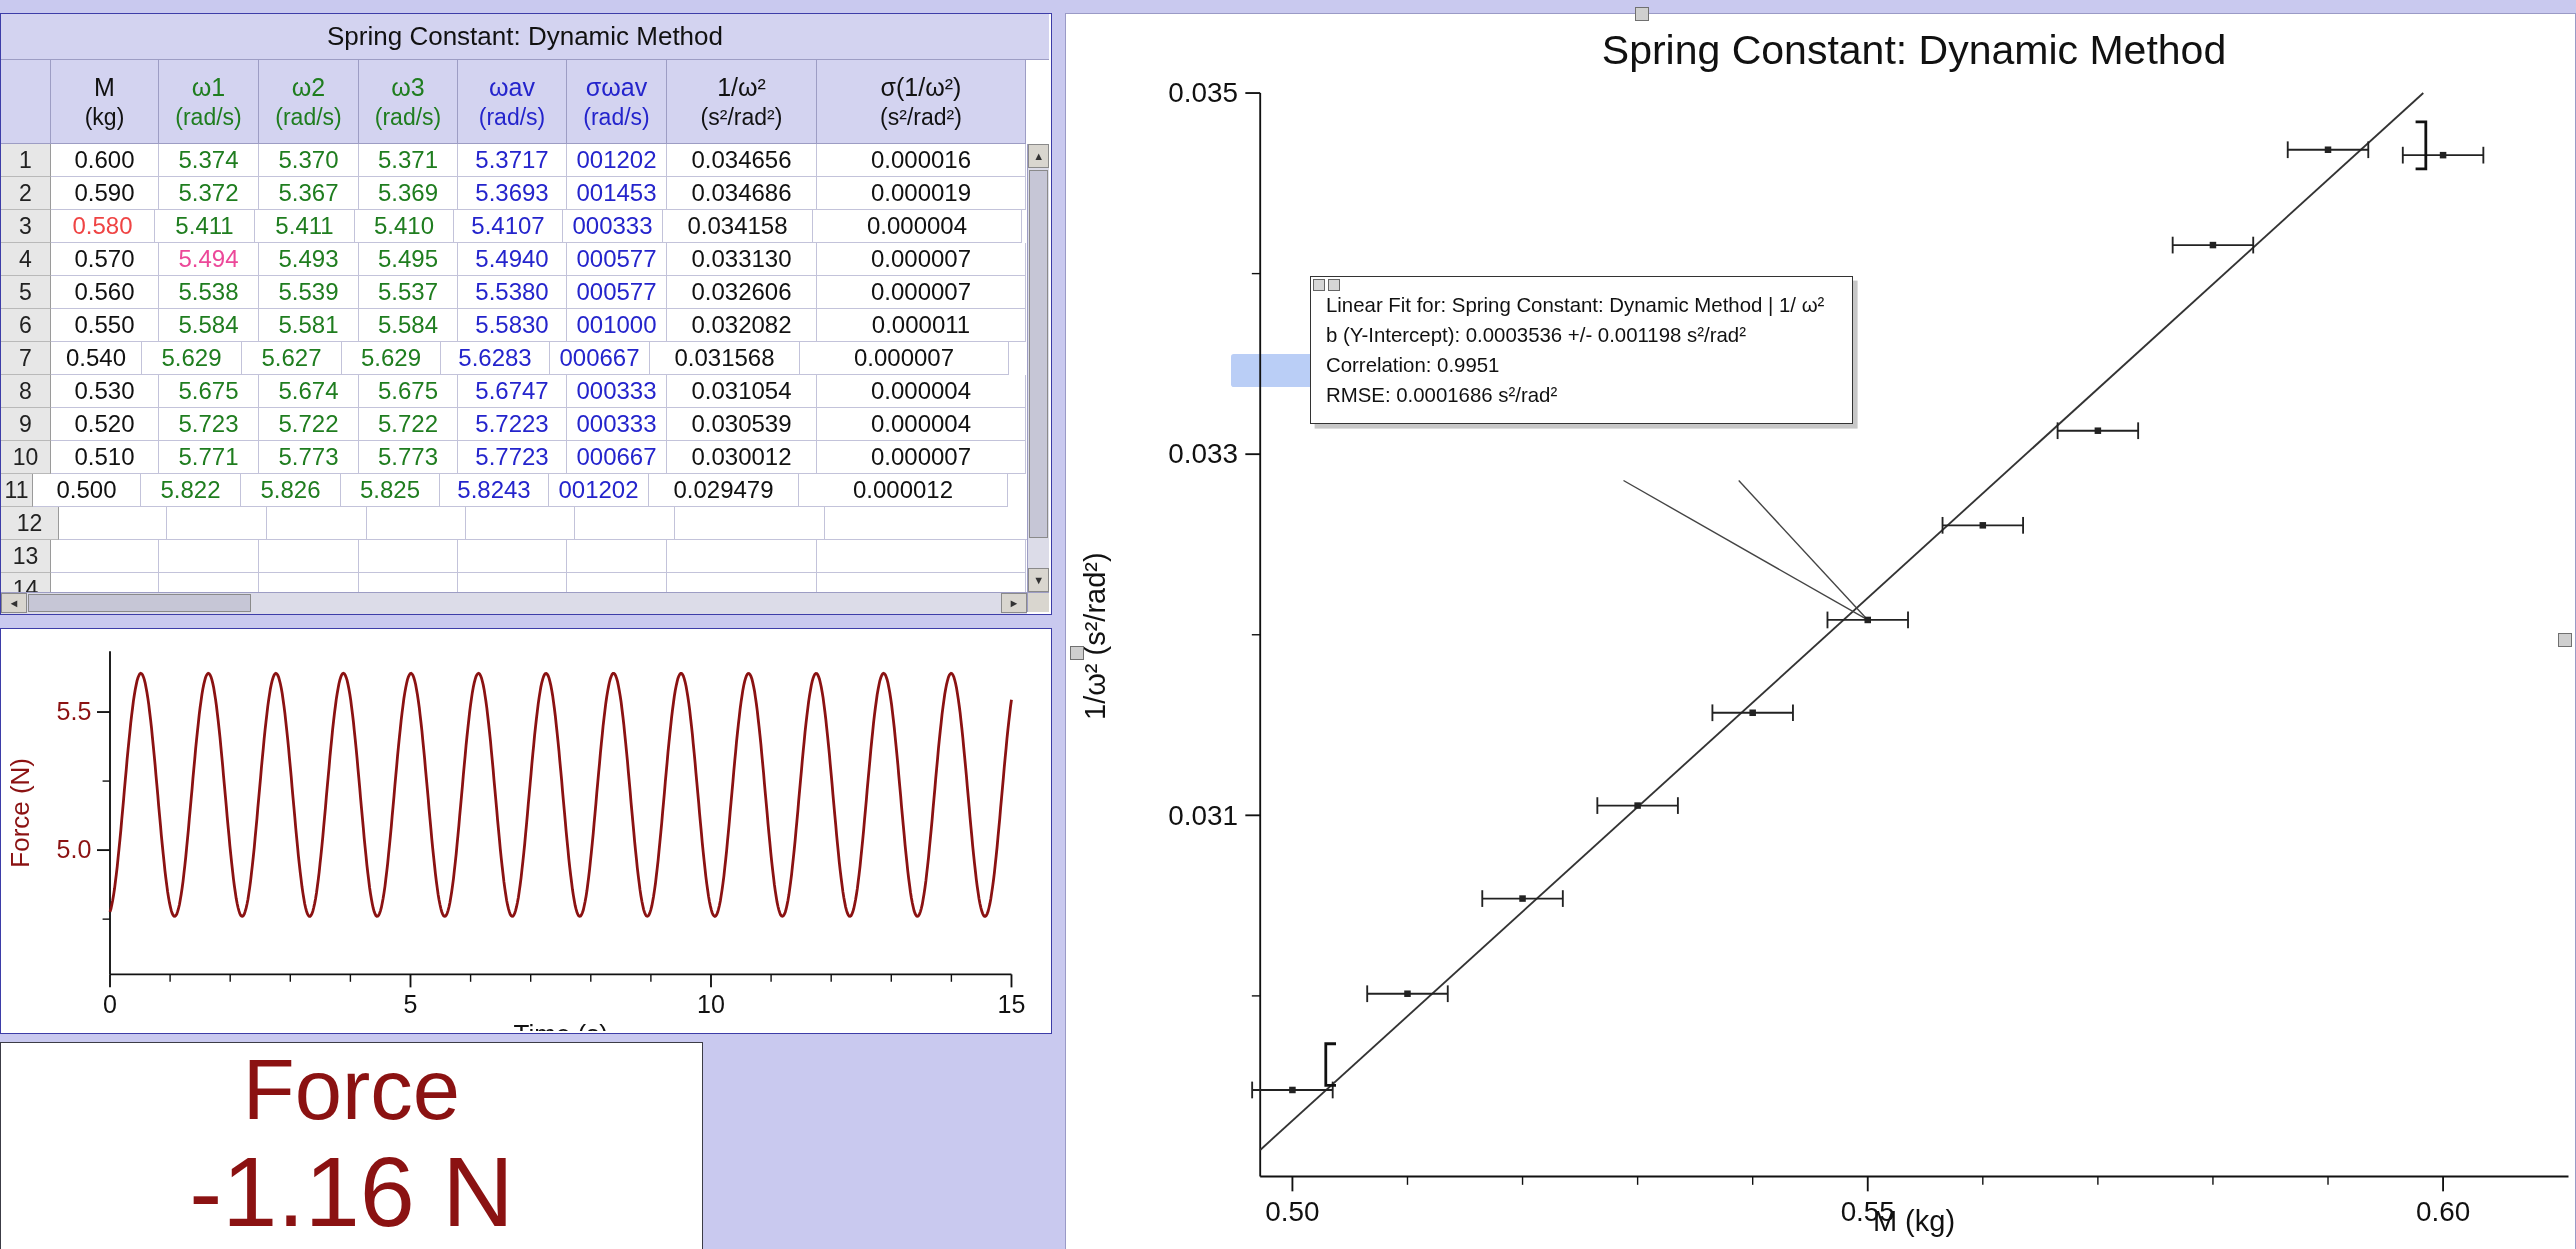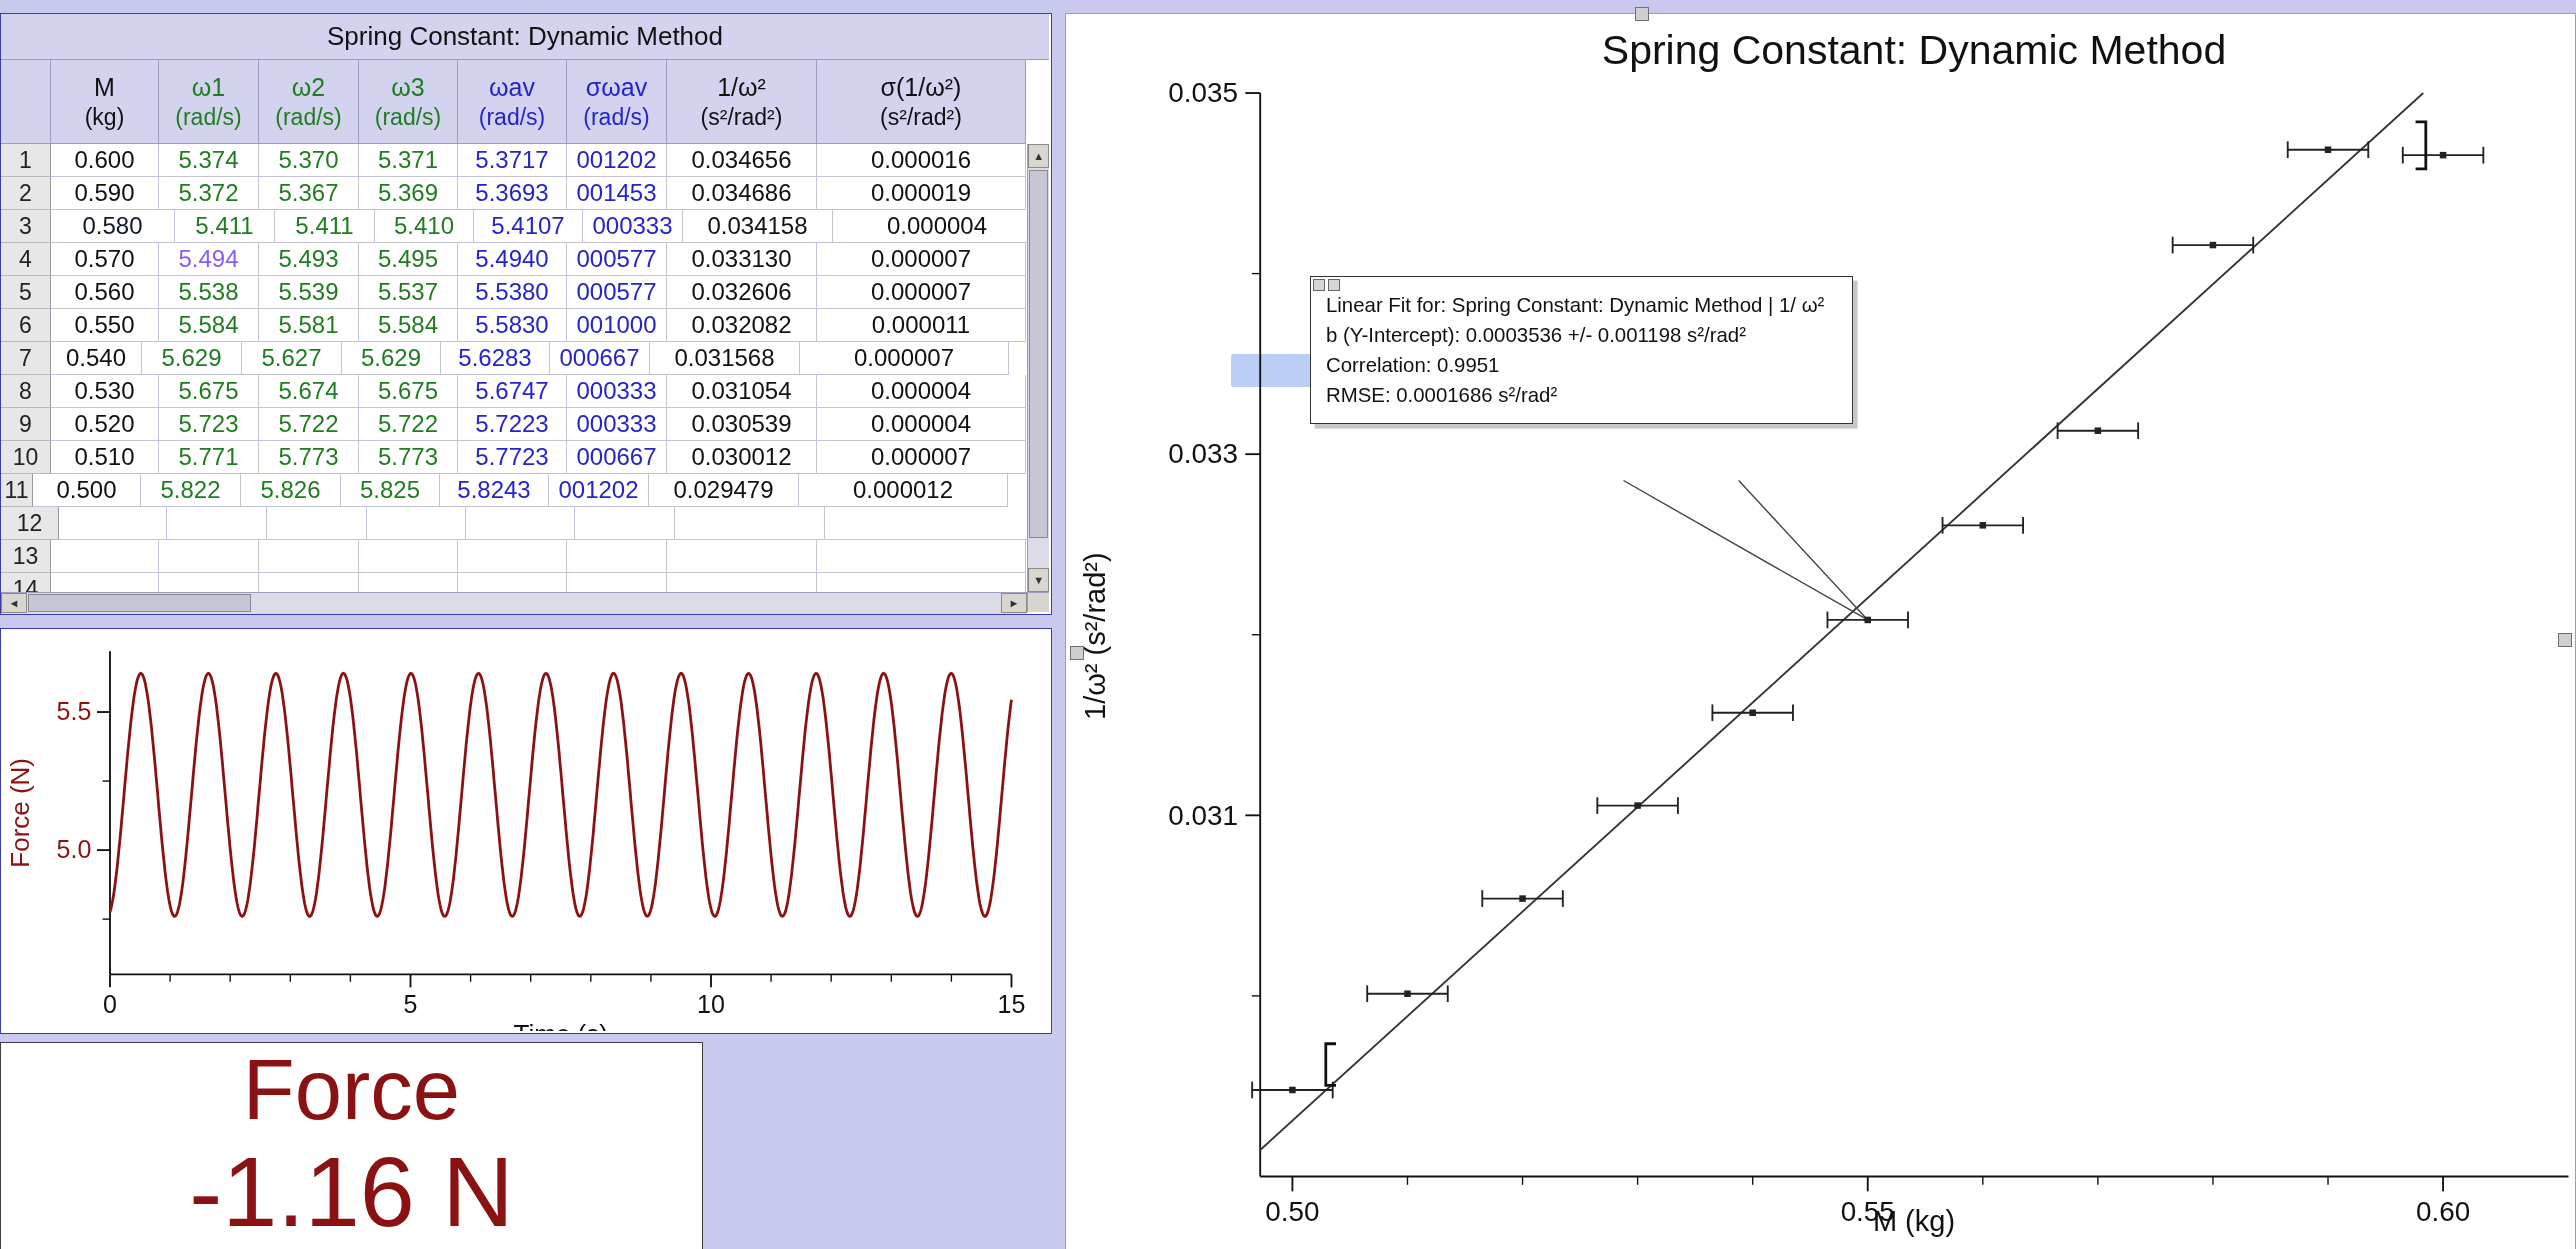--- a/index.html
+++ b/index.html
@@ -134,33 +134,33 @@
         <div class="cell" style="width:100px;color:#1f7d1f">5.372</div>
         <div class="cell" style="width:100px;color:#1f7d1f">5.367</div>
         <div class="cell" style="width:99px;color:#1f7d1f">5.369</div>
         <div class="cell" style="width:109px;color:#2424cc">5.3693</div>
         <div class="cell" style="width:100px;color:#2424cc">001453</div>
         <div class="cell" style="width:150px;color:#111111">0.034686</div>
         <div class="cell" style="width:209px;color:#111111">0.000019</div>
       </div>
       <div class="trow">
         <div class="cell rowhead" style="width:50px">3</div>
-        <div class="cell" style="width:124px;color:#0f172a">0.580</div>
+        <div class="cell" style="width:104px;color:#ef4444">0.580</div>
         <div class="cell" style="width:100px;color:#1f7d1f">5.411</div>
         <div class="cell" style="width:100px;color:#1f7d1f">5.411</div>
         <div class="cell" style="width:99px;color:#1f7d1f">5.410</div>
         <div class="cell" style="width:109px;color:#2424cc">5.4107</div>
         <div class="cell" style="width:100px;color:#2424cc">000333</div>
         <div class="cell" style="width:150px;color:#111111">0.034158</div>
         <div class="cell" style="width:209px;color:#111111">0.000004</div>
       </div>
       <div class="trow">
         <div class="cell rowhead" style="width:50px">4</div>
         <div class="cell" style="width:108px;color:#111111">0.570</div>
-        <div class="cell" style="width:100px;color:#8b5cf6">5.494</div>
+        <div class="cell" style="width:100px;color:#ec4899">5.494</div>
         <div class="cell" style="width:100px;color:#1f7d1f">5.493</div>
         <div class="cell" style="width:99px;color:#1f7d1f">5.495</div>
         <div class="cell" style="width:109px;color:#2424cc">5.4940</div>
         <div class="cell" style="width:100px;color:#2424cc">000577</div>
         <div class="cell" style="width:150px;color:#111111">0.033130</div>
         <div class="cell" style="width:209px;color:#111111">0.000007</div>
       </div>
       <div class="trow">
         <div class="cell rowhead" style="width:50px">5</div>
         <div class="cell" style="width:108px;color:#111111">0.560</div>

